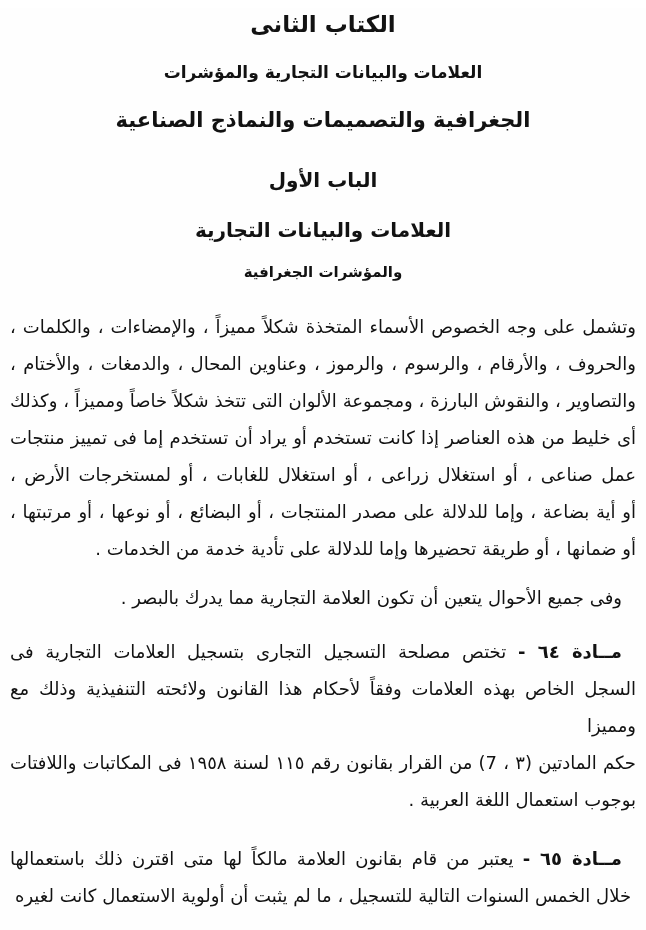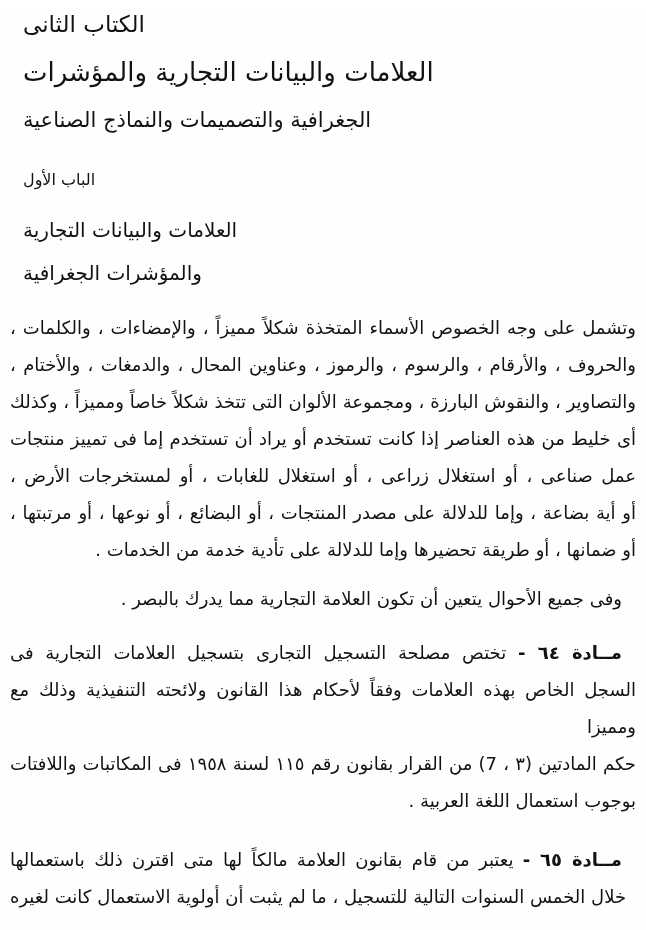--- a/index.html
+++ b/index.html
@@ -17,49 +17,49 @@
   .page {
     box-sizing: border-box;
     width: 646px;
     height: 930px;
     padding: 0 10px;
     direction: rtl;
     background: #fefefe;
   }
   
   .h {
-    text-align: left;
-    font-weight: normal;
+    text-align: center;
+    font-weight: bold;
     line-height: 30px;
-    margin: 13px;
+    margin: 0;
   }
   .h-book    { font-size: 23px; line-height: 32px; margin-top: 8px;  }
-  .h-sub1    { font-size: 26px; margin-top: 17px; }
+  .h-sub1    { font-size: 17px; margin-top: 17px; }
   .h-sub2    { font-size: 21px; margin-top: 18px; }
-  .h-chapter { font-size: 16px; margin-top: 30px; }
+  .h-chapter { font-size: 20px; margin-top: 30px; }
   .h-csub1   { font-size: 20px; margin-top: 20px; }
-  .h-csub2   { font-size: 20px; margin-top: 12px; }
+  .h-csub2   { font-size: 15px; margin-top: 12px; }
   
   .para { margin: 0; }
   .para-63   { margin-top: 21px; }
   .para-note { margin-top: 12px; }
   .para-64   { margin-top: 17px; }
   .para-65   { margin-top: 22px; }
   .line {
     font-size: 18px;
     line-height: 37px;
     white-space: normal;
   }
   .just {
     text-align: justify;
     text-align-last: justify;
     text-justify: inter-word;
   }
   .end {
-    text-align: left;
+    text-align: center;
     text-align-last: right;
   }
   .first {
     padding-right: 14px; 
   }
   .art-label {
     font-weight: bold;
   }
 </style>
 </head>

